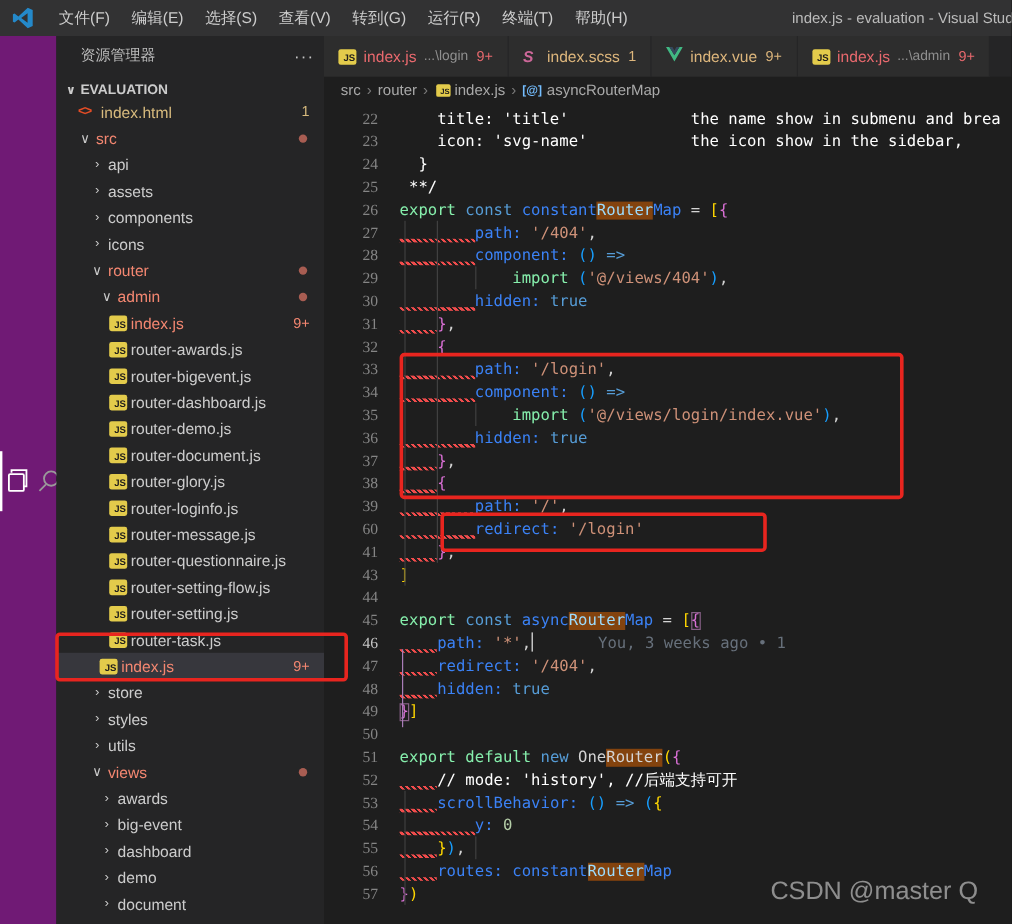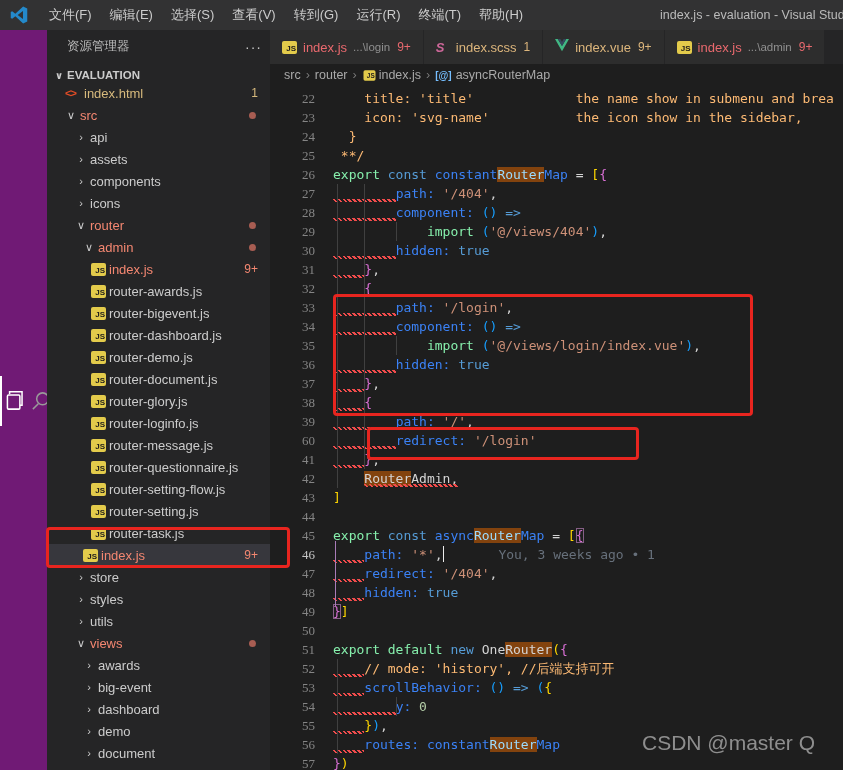--- a/index.html
+++ b/index.html
@@ -56,21 +56,21 @@
   .breadcrumb .bc-sym{color:#75beff;font-size:10px;font-weight:bold;margin-right:4px;}
   .breadcrumb .fi-js{transform:scale(.8);margin-right:2px;}
 
   
   .code{flex:1;position:relative;overflow:hidden;font-family:"DejaVu Sans Mono","Liberation Mono",monospace;
     font-size:13px;padding-top:3px;}
   .cl{height:19px;line-height:19px;white-space:pre;position:relative;}
   .ln{display:inline-block;width:45px;text-align:right;padding-right:18px;color:#858585;user-select:none;font-family:Liberation Serif, serif;}
   .ln.active{color:#c6c6c6;}
   .tk-pink{color:#86efac;} .tk-blue{color:#569cd6;} .tk-prop{color:#3b82f6;}
-  .tk-str{color:#ce9178;} .tk-cmt{color:#fdba74;} .tk-num{color:#b5cea8;}
+  .tk-str{color:#ce9178;} .tk-cmt{color:#ffffff;} .tk-num{color:#b5cea8;}
   .tk-wh{color:#d4d4d4;} .tk-br1{color:#ffd700;} .tk-br2{color:#da70d6;} .tk-br3{color:#179fff;}
   .tk-br2m{color:#da70d6;outline:1px solid rgba(190,130,190,.65);outline-offset:-1px;}
   .tk-prophl{color:#9cdcfe;background:#83430e;} .tk-whhl{color:#d4d4d4;background:#83430e;}
   .tk-blame{color:#67707b;}
   .tk-cursor{display:inline-block;width:0;border-left:1.5px solid #ececec;height:16px;vertical-align:-3px;}
   .sqg{position:absolute;bottom:1px;height:3px;
     background-image:repeating-linear-gradient(45deg,transparent 0 1.5px,#f14c4c 1.5px 3.5px);}
   .iguide{position:absolute;width:1px;background:#404040;}
   .pguide{position:absolute;width:1px;background:#a97cb8;}
 
@@ -339,21 +339,20 @@
           <div class="cl"><span class="ln">32</span><span class="lc"><span class="tk-wh">    </span><span class="tk-br2">{</span></span></div>
           <div class="cl"><span class="ln">33</span><span class="lc"><span class="tk-wh">        </span><span class="tk-prop">path:</span><span class="tk-wh"> </span><span class="tk-str">'/login'</span><span class="tk-wh">,</span></span><span class="sqg" style="left: calc(0ch + 63px); width: 8ch;"></span></div>
           <div class="cl"><span class="ln">34</span><span class="lc"><span class="tk-wh">        </span><span class="tk-prop">component:</span><span class="tk-wh"> </span><span class="tk-br3">()</span><span class="tk-wh"> </span><span class="tk-blue">=&gt;</span></span><span class="sqg" style="left: calc(0ch + 63px); width: 8ch;"></span></div>
           <div class="cl"><span class="ln">35</span><span class="lc"><span class="tk-wh">            </span><span class="tk-pink">import</span><span class="tk-wh"> </span><span class="tk-br3">(</span><span class="tk-str">'@/views/login/index.vue'</span><span class="tk-br3">)</span><span class="tk-wh">,</span></span></div>
           <div class="cl"><span class="ln">36</span><span class="lc"><span class="tk-wh">        </span><span class="tk-prop">hidden:</span><span class="tk-wh"> </span><span class="tk-blue">true</span></span><span class="sqg" style="left: calc(0ch + 63px); width: 8ch;"></span></div>
           <div class="cl"><span class="ln">37</span><span class="lc"><span class="tk-wh">    </span><span class="tk-br2">}</span><span class="tk-wh">,</span></span><span class="sqg" style="left: calc(0ch + 63px); width: 4ch;"></span></div>
           <div class="cl"><span class="ln">38</span><span class="lc"><span class="tk-wh">    </span><span class="tk-br2">{</span></span><span class="sqg" style="left: calc(0ch + 63px); width: 4ch;"></span></div>
           <div class="cl"><span class="ln">39</span><span class="lc"><span class="tk-wh">        </span><span class="tk-prop">path:</span><span class="tk-wh"> </span><span class="tk-str">'/'</span><span class="tk-wh">,</span></span><span class="sqg" style="left: calc(0ch + 63px); width: 8ch;"></span></div>
           <div class="cl"><span class="ln">60</span><span class="lc"><span class="tk-wh">        </span><span class="tk-prop">redirect:</span><span class="tk-wh"> </span><span class="tk-str">'/login'</span></span><span class="sqg" style="left: calc(0ch + 63px); width: 8ch;"></span></div>
           <div class="cl"><span class="ln">41</span><span class="lc"><span class="tk-wh">    </span><span class="tk-br2">}</span><span class="tk-wh">,</span></span><span class="sqg" style="left: calc(0ch + 63px); width: 4ch;"></span></div>
-          <div class="cl"><span class="ln">42</span><span class="lc"><span class="tk-wh">    </span><span class="tk-whhl">Router</span><span class="tk-wh">Admin,</span></span><span class="sqg" style="left: calc(4ch + 63px); width: 12ch;"></span></div>
           <div class="cl"><span class="ln">43</span><span class="lc"><span class="tk-br1">]</span></span></div>
           <div class="cl"><span class="ln">44</span><span class="lc"></span></div>
           <div class="cl"><span class="ln">45</span><span class="lc"><span class="tk-pink">export</span><span class="tk-wh"> </span><span class="tk-blue">const</span><span class="tk-wh"> </span><span class="tk-prop">async</span><span class="tk-prophl">Router</span><span class="tk-prop">Map</span><span class="tk-wh"> = </span><span class="tk-br1">[</span><span class="tk-br2m">{</span></span></div>
           <div class="cl"><span class="ln active">46</span><span class="lc"><span class="tk-wh">    </span><span class="tk-prop">path:</span><span class="tk-wh"> </span><span class="tk-str">'*'</span><span class="tk-wh">,</span><span class="tk-cursor"></span><span class="tk-blame">       You, 3 weeks ago • 1</span></span><span class="sqg" style="left: calc(0ch + 63px); width: 4ch;"></span></div>
           <div class="cl"><span class="ln">47</span><span class="lc"><span class="tk-wh">    </span><span class="tk-prop">redirect:</span><span class="tk-wh"> </span><span class="tk-str">'/404'</span><span class="tk-wh">,</span></span><span class="sqg" style="left: calc(0ch + 63px); width: 4ch;"></span></div>
           <div class="cl"><span class="ln">48</span><span class="lc"><span class="tk-wh">    </span><span class="tk-prop">hidden:</span><span class="tk-wh"> </span><span class="tk-blue">true</span></span><span class="sqg" style="left: calc(0ch + 63px); width: 4ch;"></span></div>
           <div class="cl"><span class="ln">49</span><span class="lc"><span class="tk-br2m">}</span><span class="tk-br1">]</span></span></div>
           <div class="cl"><span class="ln">50</span><span class="lc"></span></div>
           <div class="cl"><span class="ln">51</span><span class="lc"><span class="tk-pink">export</span><span class="tk-wh"> </span><span class="tk-pink">default</span><span class="tk-wh"> </span><span class="tk-blue">new</span><span class="tk-wh"> </span><span class="tk-wh">One</span><span class="tk-whhl">Router</span><span class="tk-br1">(</span><span class="tk-br2">{</span></span></div>
           <div class="cl"><span class="ln">52</span><span class="lc"><span class="tk-wh">    </span><span class="tk-cmt">// mode: 'history', //后端支持可开</span></span><span class="sqg" style="left: calc(0ch + 63px); width: 4ch;"></span></div>

